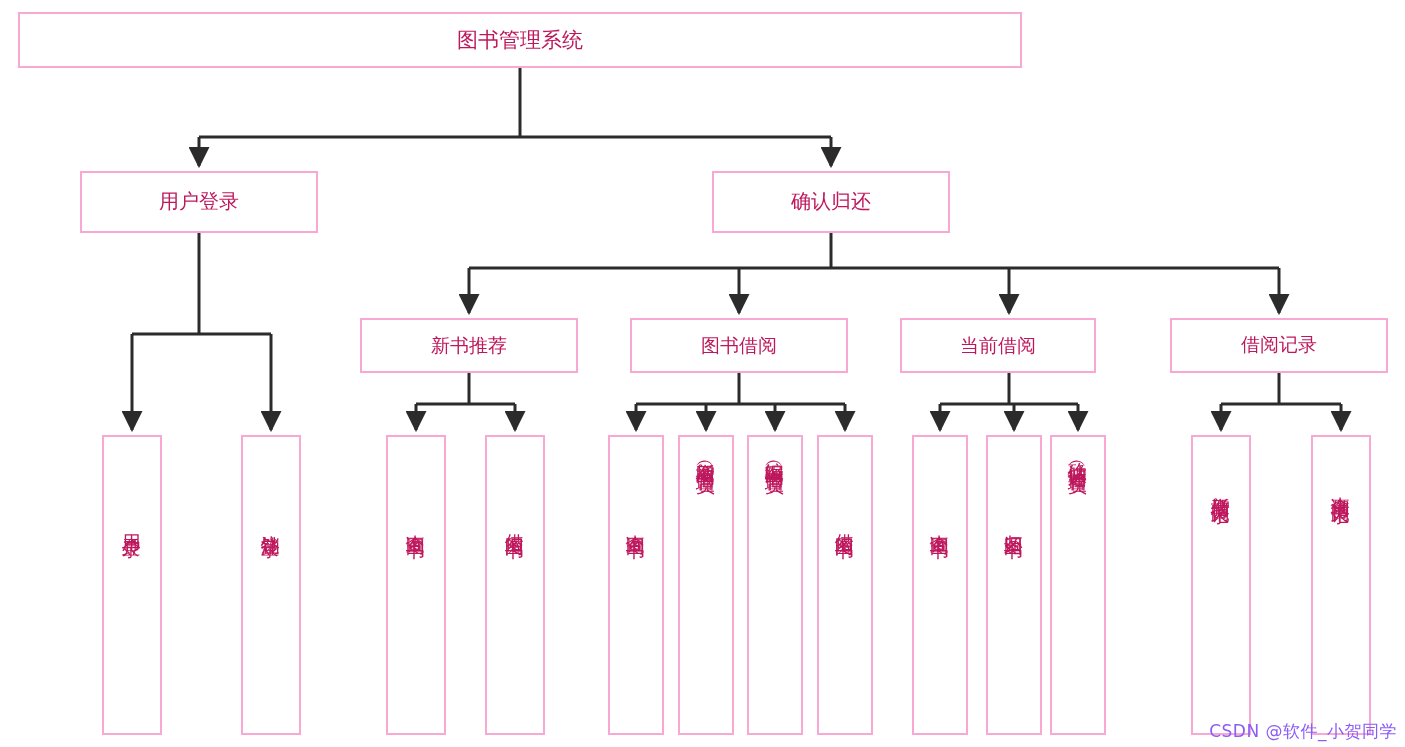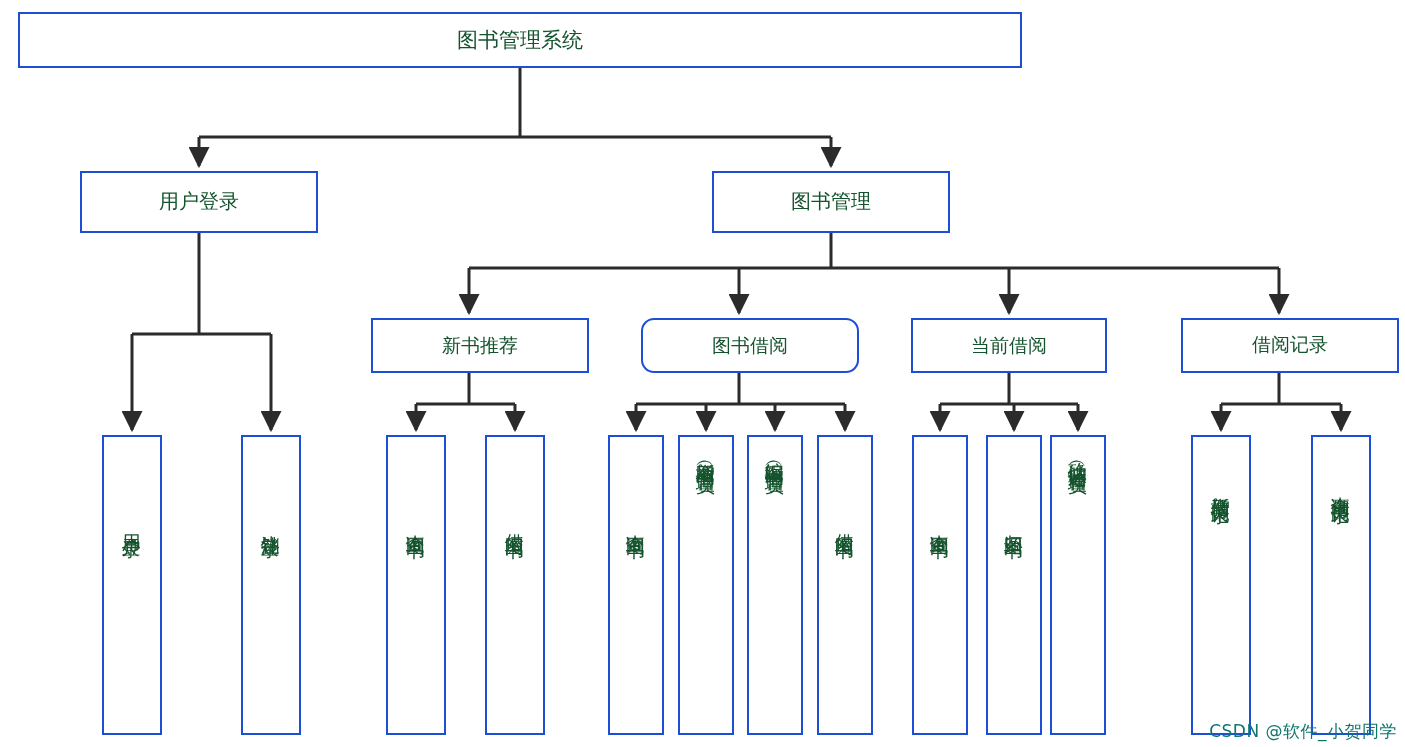--- a/index.html
+++ b/index.html
@@ -23,36 +23,35 @@
     left: 0;
     top: 0;
     width: 1405px;
     height: 747px;
     pointer-events: none;
   }
   .node {
     position: absolute;
     box-sizing: border-box;
     background: #ffffff;
-    border: 2px solid #1d4ed8;
+    border: 2px solid #f9a8d4;
     display: flex;
     align-items: center;
     justify-content: center;
-    color: #14532d;
+    color: #be185d;
     line-height: 1.18;
   }
   .node.root {
     font-size: 21px;
   }
   .node.lvl1 {
     font-size: 20px;
   }
   .node.lvl2 {
     font-size: 19px;
-    margin-left: 11px;
   }
   .node.leaf {
     align-items: flex-start;
     justify-content: center;
     font-size: 19px;
     padding-top: 4px;
   }
   .node.leaf .vtext {
     writing-mode: vertical-rl;
     text-orientation: upright;
@@ -67,21 +66,21 @@
     margin-top: 40px;
   }
   .node.leaf.tall .vtext {
     margin-top: 6px;
   }
   .watermark {
     position: absolute;
     right: 8px;
     bottom: 4px;
     font-size: 17px;
-    color: #0f766e;
+    color: #8b5cf6;
     white-space: nowrap;
     letter-spacing: 0.5px;
   }
 </style>
 </head>
 <body>
 
 <div id="canvas">
 
   <svg class="edges" viewBox="0 0 1405 747" xmlns="http://www.w3.org/2000/svg">
@@ -135,27 +134,27 @@
   </svg>
 
   <div class="node root" style="left: 18px; top: 12px; width: 1004px; height: 56px;">
     <span>图书管理系统</span>
   </div>
 
   <div class="node lvl1" style="left: 80px; top: 171px; width: 238px; height: 62px;">
     <span>用户登录</span>
   </div>
   <div class="node lvl1" style="left: 712px; top: 171px; width: 238px; height: 62px;">
-    <span>图书管理</span>
+    <span>确认归还</span>
   </div>
 
   <div class="node lvl2" style="left: 360px; top: 318px; width: 218px; height: 55px;">
     <span>新书推荐</span>
   </div>
-  <div class="node lvl2" style="left: 630px; top: 318px; width: 218px; height: 55px; border-radius: 13px;">
+  <div class="node lvl2" style="left: 630px; top: 318px; width: 218px; height: 55px;">
     <span>图书借阅</span>
   </div>
   <div class="node lvl2" style="left: 900px; top: 318px; width: 196px; height: 55px;">
     <span>当前借阅</span>
   </div>
   <div class="node lvl2" style="left: 1170px; top: 318px; width: 218px; height: 55px; font-family: Liberation Serif, serif;">
     <span>借阅记录</span>
   </div>
 
   <div class="node leaf short" style="left: 102px; top: 435px; width: 60px; height: 300px;">

